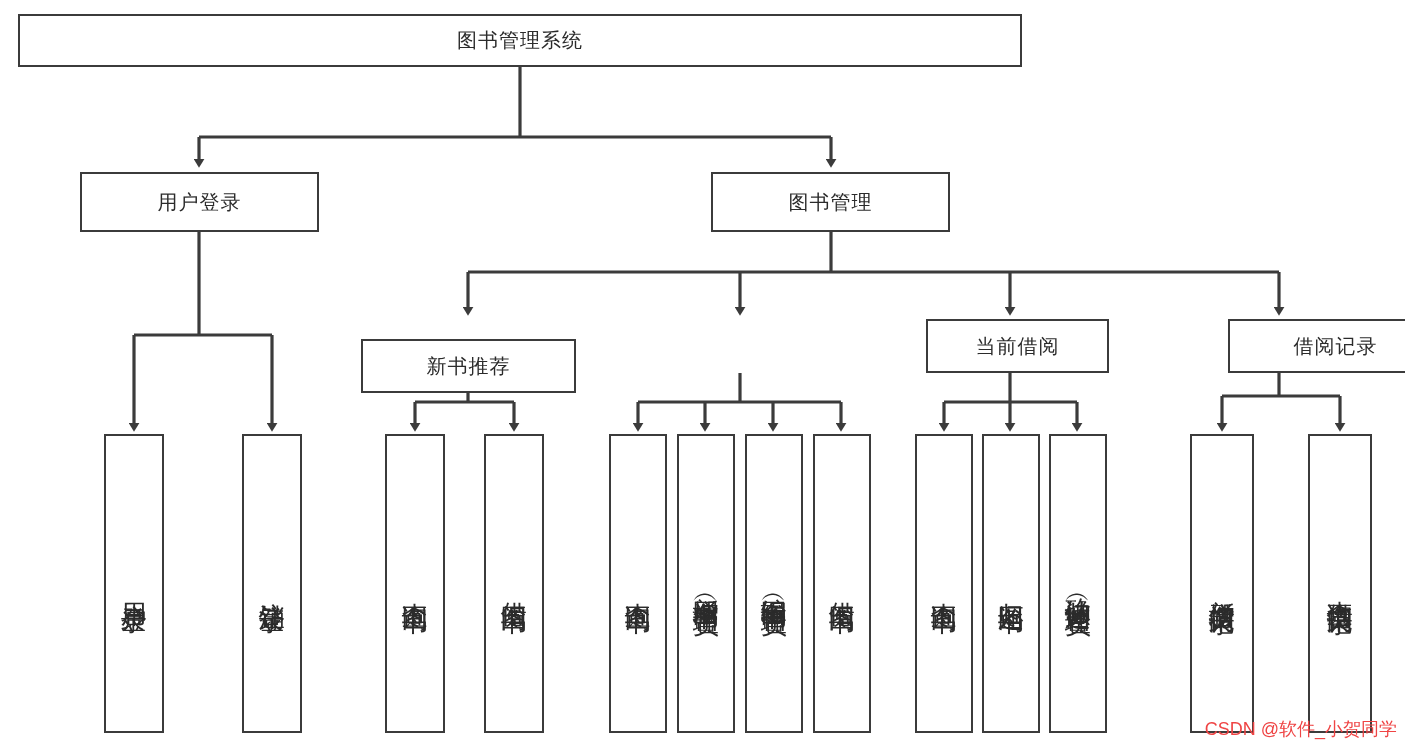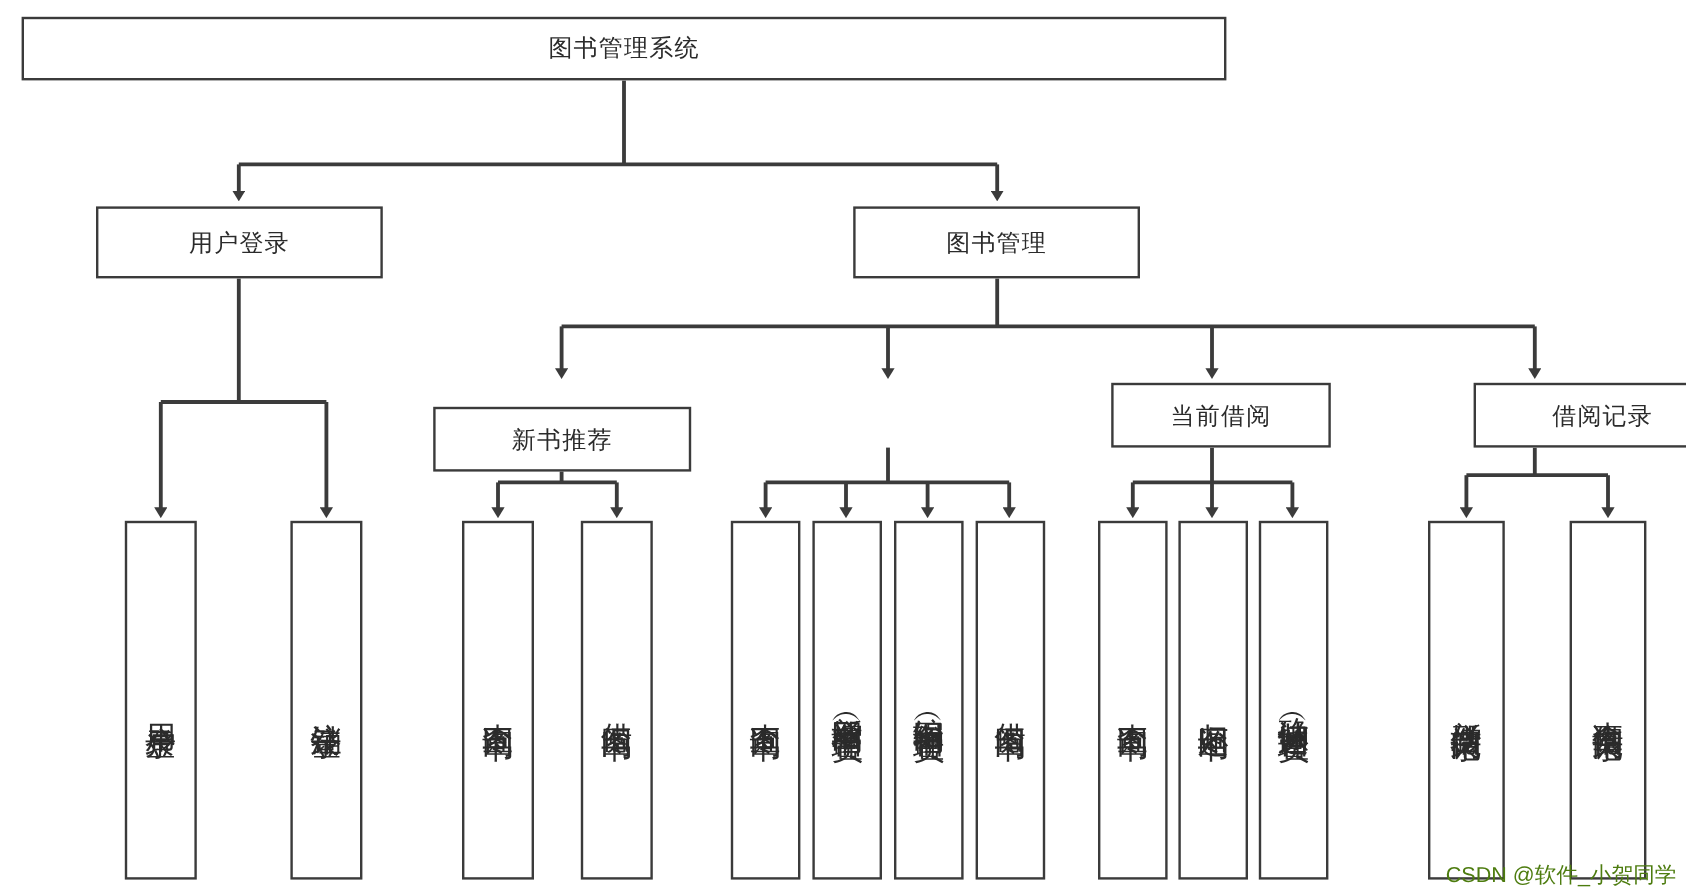--- a/index.html
+++ b/index.html
@@ -50,21 +50,21 @@
   }
   .node.vert .lbl {
     writing-mode: vertical-rl;
     text-orientation: upright;
   }
   .watermark {
     position: absolute;
     right: 8px;
     bottom: 6px;
     font-size: 18px;
-    color: #4d7c0f;
+    color: #ef4444;
     z-index: 9;
     white-space: nowrap;
   }
 </style>
 </head>
 <body>
 
 <div id="canvas">
 
   <svg id="edges" viewBox="0 0 1405 747" xmlns="http://www.w3.org/2000/svg">

